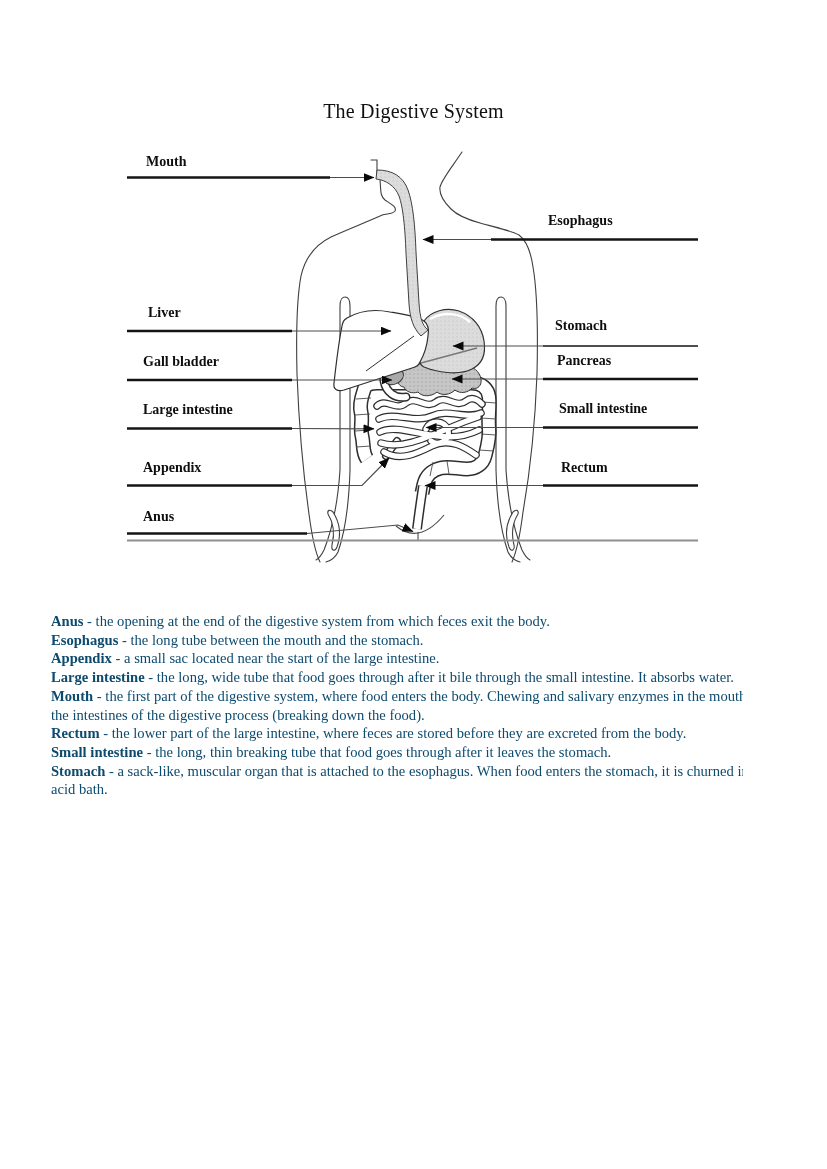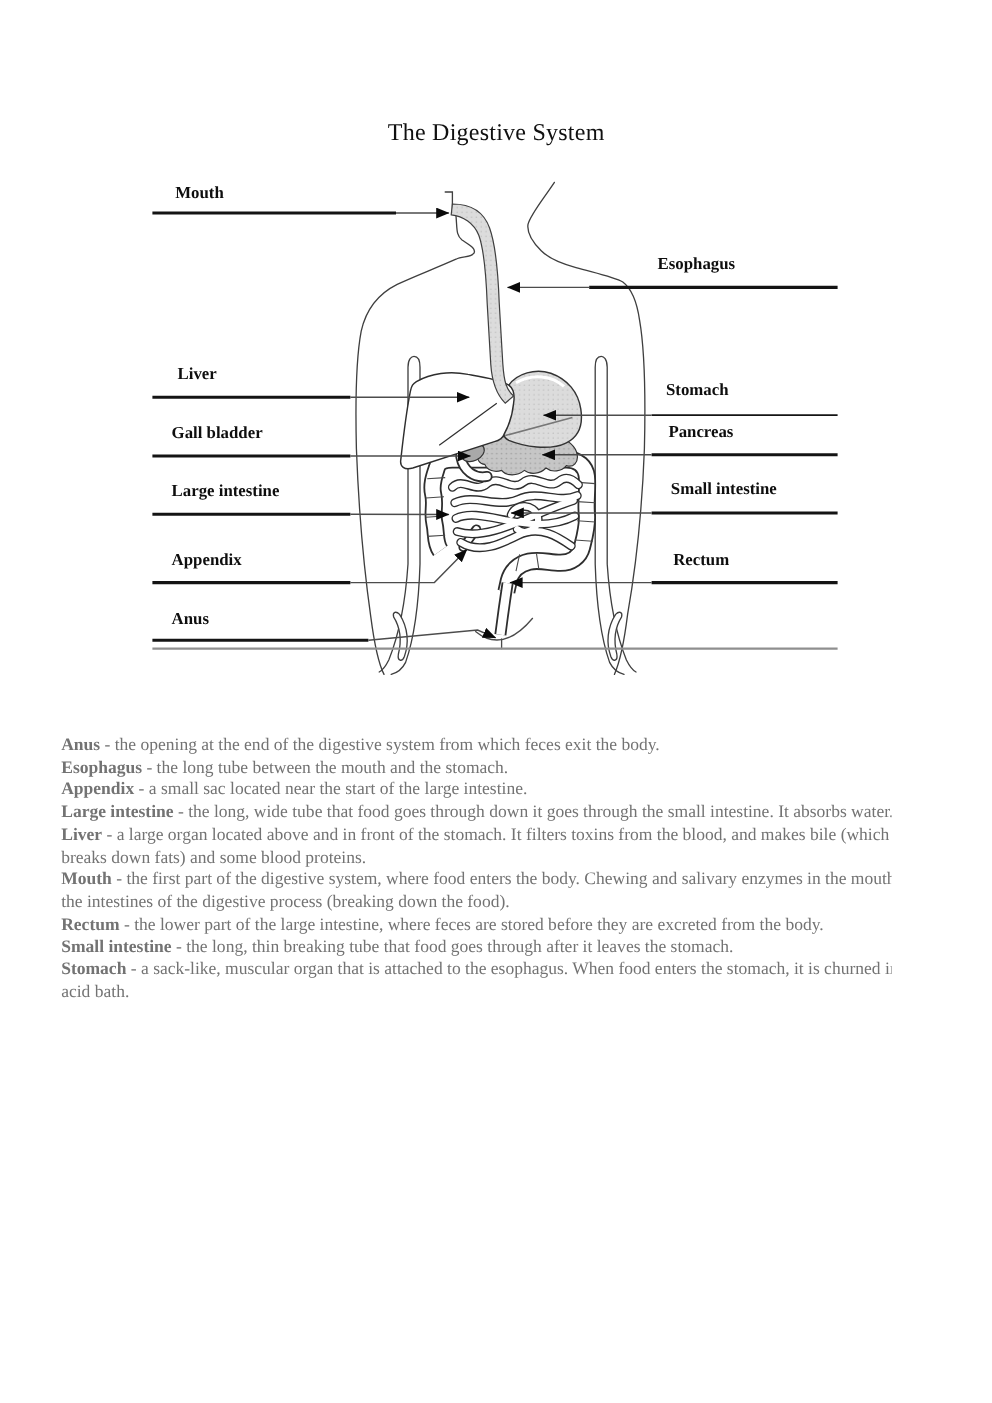--- a/index.html
+++ b/index.html
@@ -23,21 +23,21 @@
   .lbl{
     position:absolute;
     font-size:14px;font-weight:bold;
     line-height:15px;
     white-space:nowrap;
     color:#0e0e0e;
   }
   .glossary{
     position:absolute;left:51px;top:612px;width:730px;
     font-size:14.6px;line-height:18.7px;
-    color:#737373;
+    color:#0c4a6e;
   }
   .glossary p{margin:0;padding:0;}
   .glossary b{font-weight:bold;}
 </style>
 </head>
 <body>
 
 <div class="page">
 
   <div class="title">The Digestive System</div>
@@ -183,21 +183,20 @@
   <div class="lbl" style="left:143px;top:509px">Anus</div>
   <div class="lbl" style="left:555px;top:318px">Stomach</div>
   <div class="lbl" style="left:557px;top:353px">Pancreas</div>
   <div class="lbl" style="left:559px;top:401px">Small intestine</div>
   <div class="lbl" style="left:561px;top:460px">Rectum</div>
 
   <div class="glossary">
     <p><b>Anus</b> <span>- the opening at the end of the digestive system from which feces exit the body.</span></p>
     <p><b>Esophagus</b> <span>- the long tube between the mouth and the stomach.</span></p>
     <p><b>Appendix</b> <span>- a small sac located near the start of the large intestine.</span></p>
-    <p><b>Large intestine</b> <span>- the long, wide tube that food goes through down it goes through the small intestine.  It absorbs water.</span></p>
-    <p><b>Liver</b> <span>- a large organ located above and in front of the stomach. It filters toxins from the blood, and makes bile (which breaks down fats) and some blood proteins.</span></p>
+    <p><b>Large intestine</b> <span>- the long, wide tube that food goes through after it bile through the small intestine.  It absorbs water.</span></p>
     <p><b>Mouth</b> <span>- the first part of the digestive system, where food enters the body. Chewing and salivary enzymes in the mouth are the intestines of the digestive process (breaking down the food).</span></p>
     <p><b>Rectum</b> <span>- the lower part of the large intestine, where feces are stored before they are excreted from the body.</span></p>
     <p><b>Small intestine</b> <span>- the long, thin breaking tube that food goes through after it leaves the stomach.</span></p>
     <p><b>Stomach</b> <span>- a sack-like, muscular organ that is attached to the esophagus. When food enters the stomach, it is churned in an acid bath.</span></p>
   </div>
 
 </div>
 
 </body></html>

